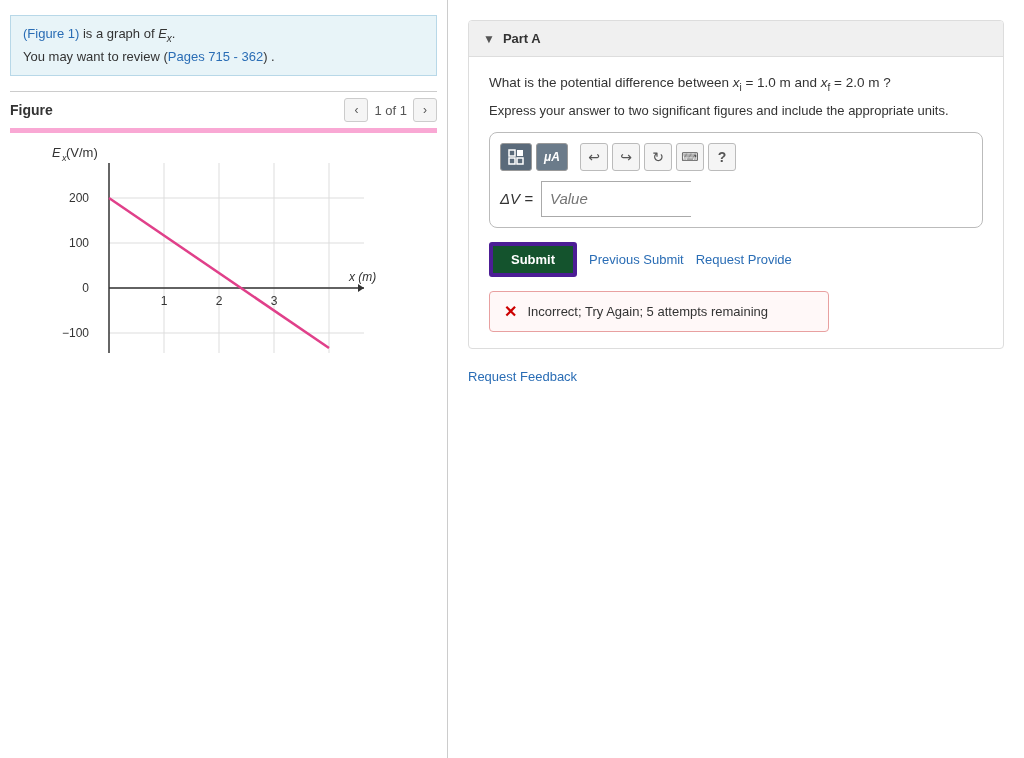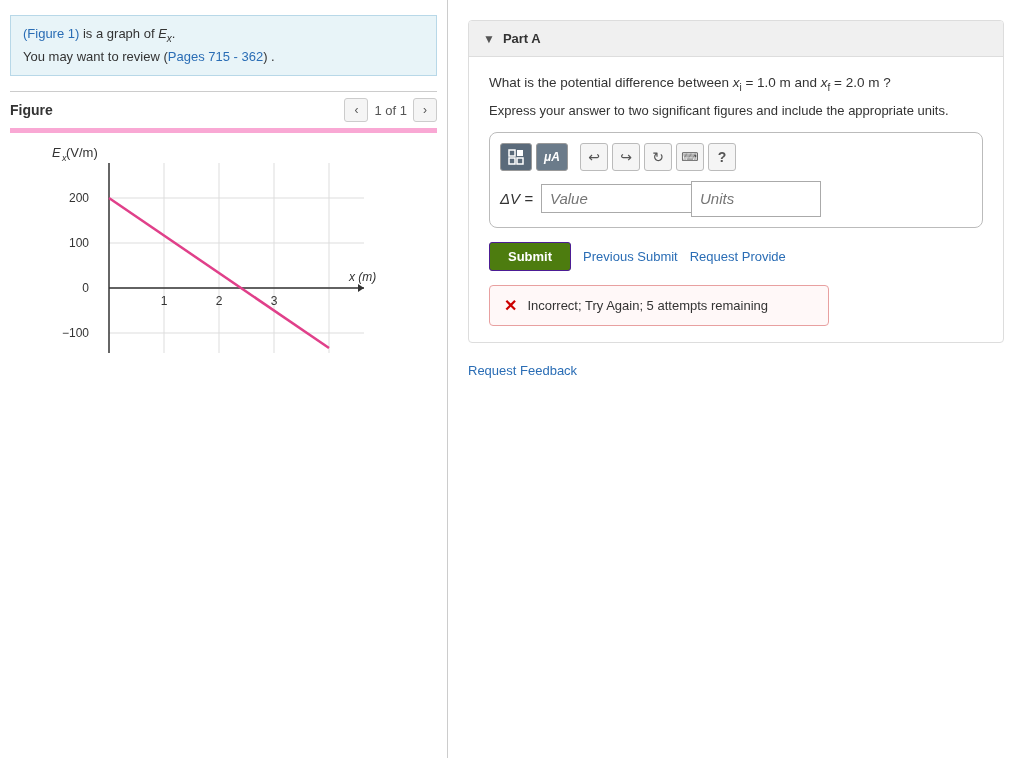--- a/index.html
+++ b/index.html
@@ -197,21 +197,21 @@
     }
 
     .delta-v-label {
       font-size: 15px;
       margin-right: 8px;
       font-style: italic;
     }
 
     .value-input {
       width: 150px;
-      height: 29px;
+      height: 36px;
       border: 1px solid #aaa;
       border-right: none;
       padding: 0 8px;
       font-size: 15px;
       color: #aaa;
       background: #fff;
       font-style: italic;
     }
 
     .units-input {
@@ -226,23 +226,23 @@
     }
 
     .action-row {
       display: flex;
       align-items: center;
       gap: 12px;
       margin-bottom: 14px;
     }
 
     .submit-btn {
-      background: #4d7c0f;
+      background: #14532d;
       color: #fff;
-      border: 1px solid #4c1d95;
+      border: 4px solid #4c1d95;
       border-radius: 3px;
       padding: 6px 18px;
       font-size: 13px;
       cursor: pointer;
       font-weight: bold;
     }
 
     .link-btn {
       color: #2a6db5;
       background: none;
@@ -377,21 +377,20 @@
           <button class="toolbar-btn-light" title="Undo">↩</button>
           <button class="toolbar-btn-light" title="Redo">↪</button>
           <button class="toolbar-btn-light" title="Reset">↻</button>
           <button class="toolbar-btn-light" title="Keyboard" style="font-size:12px;">⌨</button>
           <button class="toolbar-btn-light" title="Help" style="font-weight:bold;">?</button>
         </div>
 
         <div class="input-row">
           <span class="delta-v-label">ΔV =</span>
           <input type="text" class="value-input" placeholder="Value" style="">
-          <input type="text" class="units-input" placeholder="Units" style="">
         </div>
       </div>
 
       <div class="action-row">
         <button class="submit-btn">Submit</button>
         <a href="#" class="link-btn">Previous Submit</a>
         <a href="#" class="link-btn">Request Provide</a>
       </div>
 
       <div class="error-box">

